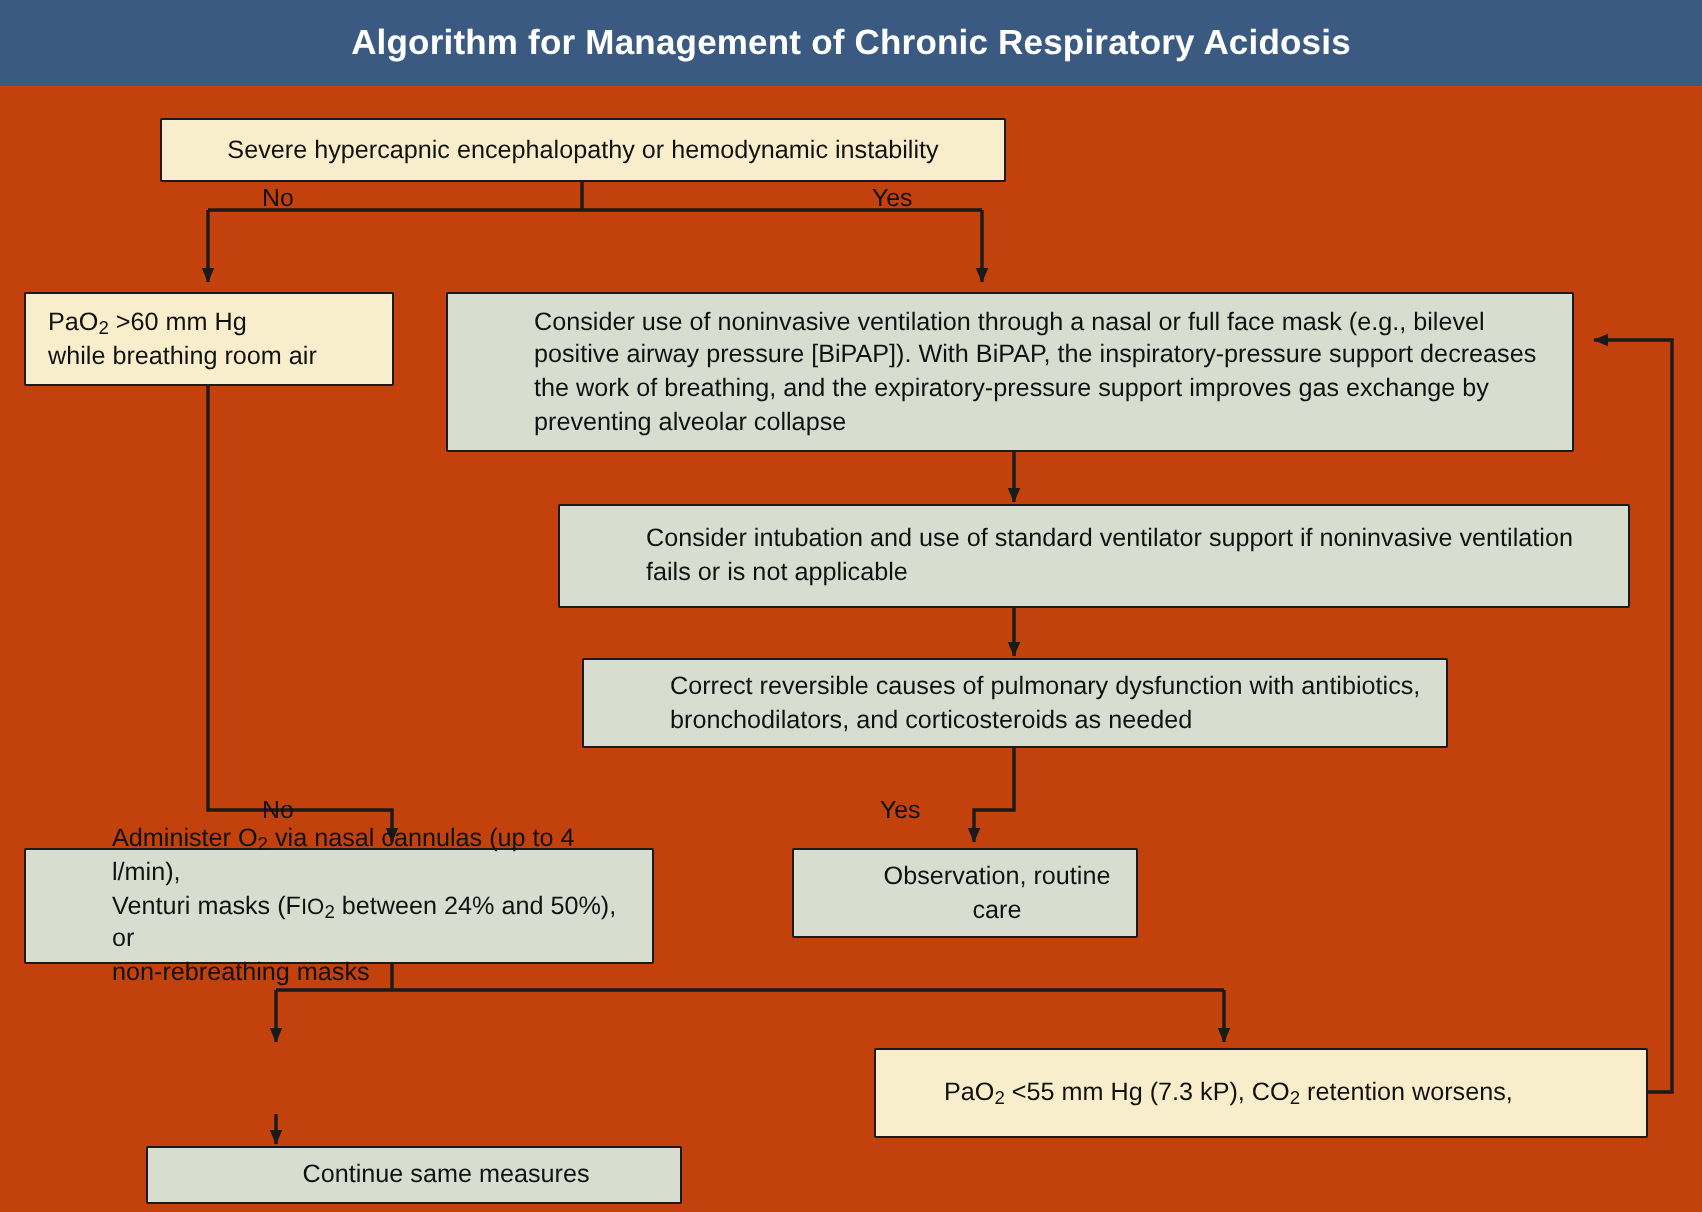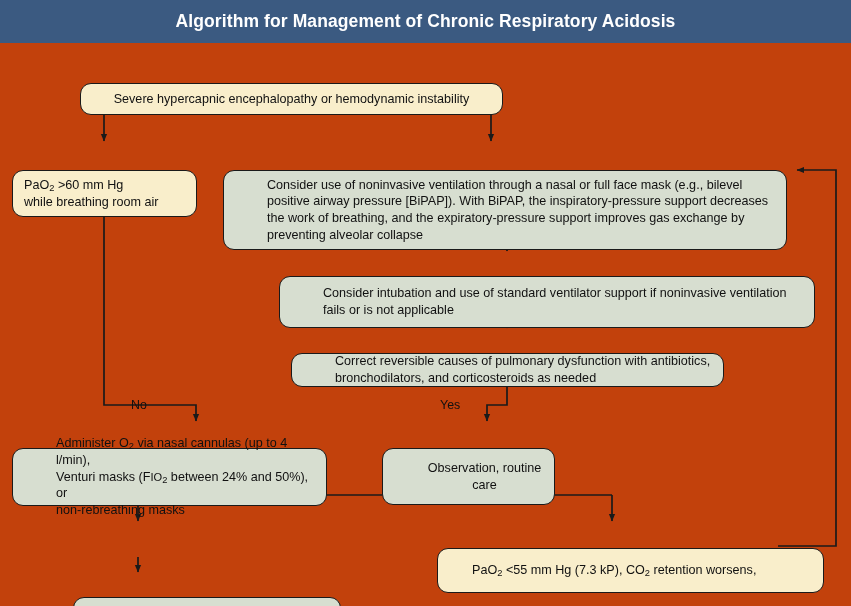--- a/index.html
+++ b/index.html
@@ -45,28 +45,27 @@
     top: 0;
     width: 851px;
     height: 606px;
     pointer-events: none;
   }
   
   .node {
     position: absolute;
     box-sizing: border-box;
     border: 1.6px solid #1a1a1a;
-    border-radius: 11px;
+    border-radius: 1px;
     display: flex;
     align-items: center;
     font-size: 12.6px;
     color: #111111;
     line-height: 1.32;
     padding: 5px 11px;
-    margin-top: 24px;
   }
   .node.yellow { background: #f9eecb; }
   .node.green  { background: #d7ded0; padding-left: 43px; }
   .node.center { justify-content: center; text-align: center; }
   .node .txt { display: block; width: 100%; }
   
   .blabel {
     position: absolute;
     font-size: 12.4px;
     color: #111111;
@@ -140,29 +139,29 @@
   </div>
 
   <div class="node green" style="left:223px; top:146px; width:564px; height:80px;">
     <span class="txt">Consider use of noninvasive ventilation through a nasal or full face mask (e.g., bilevel positive airway pressure [BiPAP]).  With BiPAP, the inspiratory-pressure support decreases the work of breathing, and the expiratory-pressure support improves gas exchange by preventing alveolar collapse</span>
   </div>
 
   <div class="node green" style="left:279px; top:252px; width:536px; height:52px;">
     <span class="txt">Consider intubation and use of standard ventilator support if noninvasive ventilation fails or is not applicable</span>
   </div>
 
-  <div class="node green" style="left:291px; top:329px; width:433px; height:34px;">
+  <div class="node green" style="left:291px; top:329px; width:433px; height:45px;">
     <span class="txt">Correct reversible causes of pulmonary dysfunction with antibiotics, bronchodilators, and corticosteroids as needed</span>
   </div>
 
   <div class="node green" style="left:12px; top:424px; width:315px; height:58px;">
     <span class="txt"><span>Administer O</span><sub>2</sub><span> via nasal cannulas (up to 4 l/min),</span><br><span>Venturi masks (F</span><span class="smallcap">IO</span><sub>2</sub><span> between 24% and 50%), or</span><br><span>non-rebreathing masks</span></span>
   </div>
 
-  <div class="node green center" style="left:382px; top:424px; width:173px; height:57px;">
+  <div class="node green center" style="left:396px; top:424px; width:173px; height:45px;">
     <span class="txt">Observation, routine care</span>
   </div>
 
 
   <div class="node yellow" style="left:437px; top:524px; width:387px; height:45px;padding-left:34px;">
     <span class="txt"><span>PaO</span><sub>2</sub><span> &lt;55 mm Hg (7.3 kP), CO</span><sub>2</sub><span> retention worsens,</span><br></span>
   </div>
 
   <div class="node green center" style="left:73px; top:573px; width:268px; height:29px;">
     <span class="txt">Continue same measures</span>

